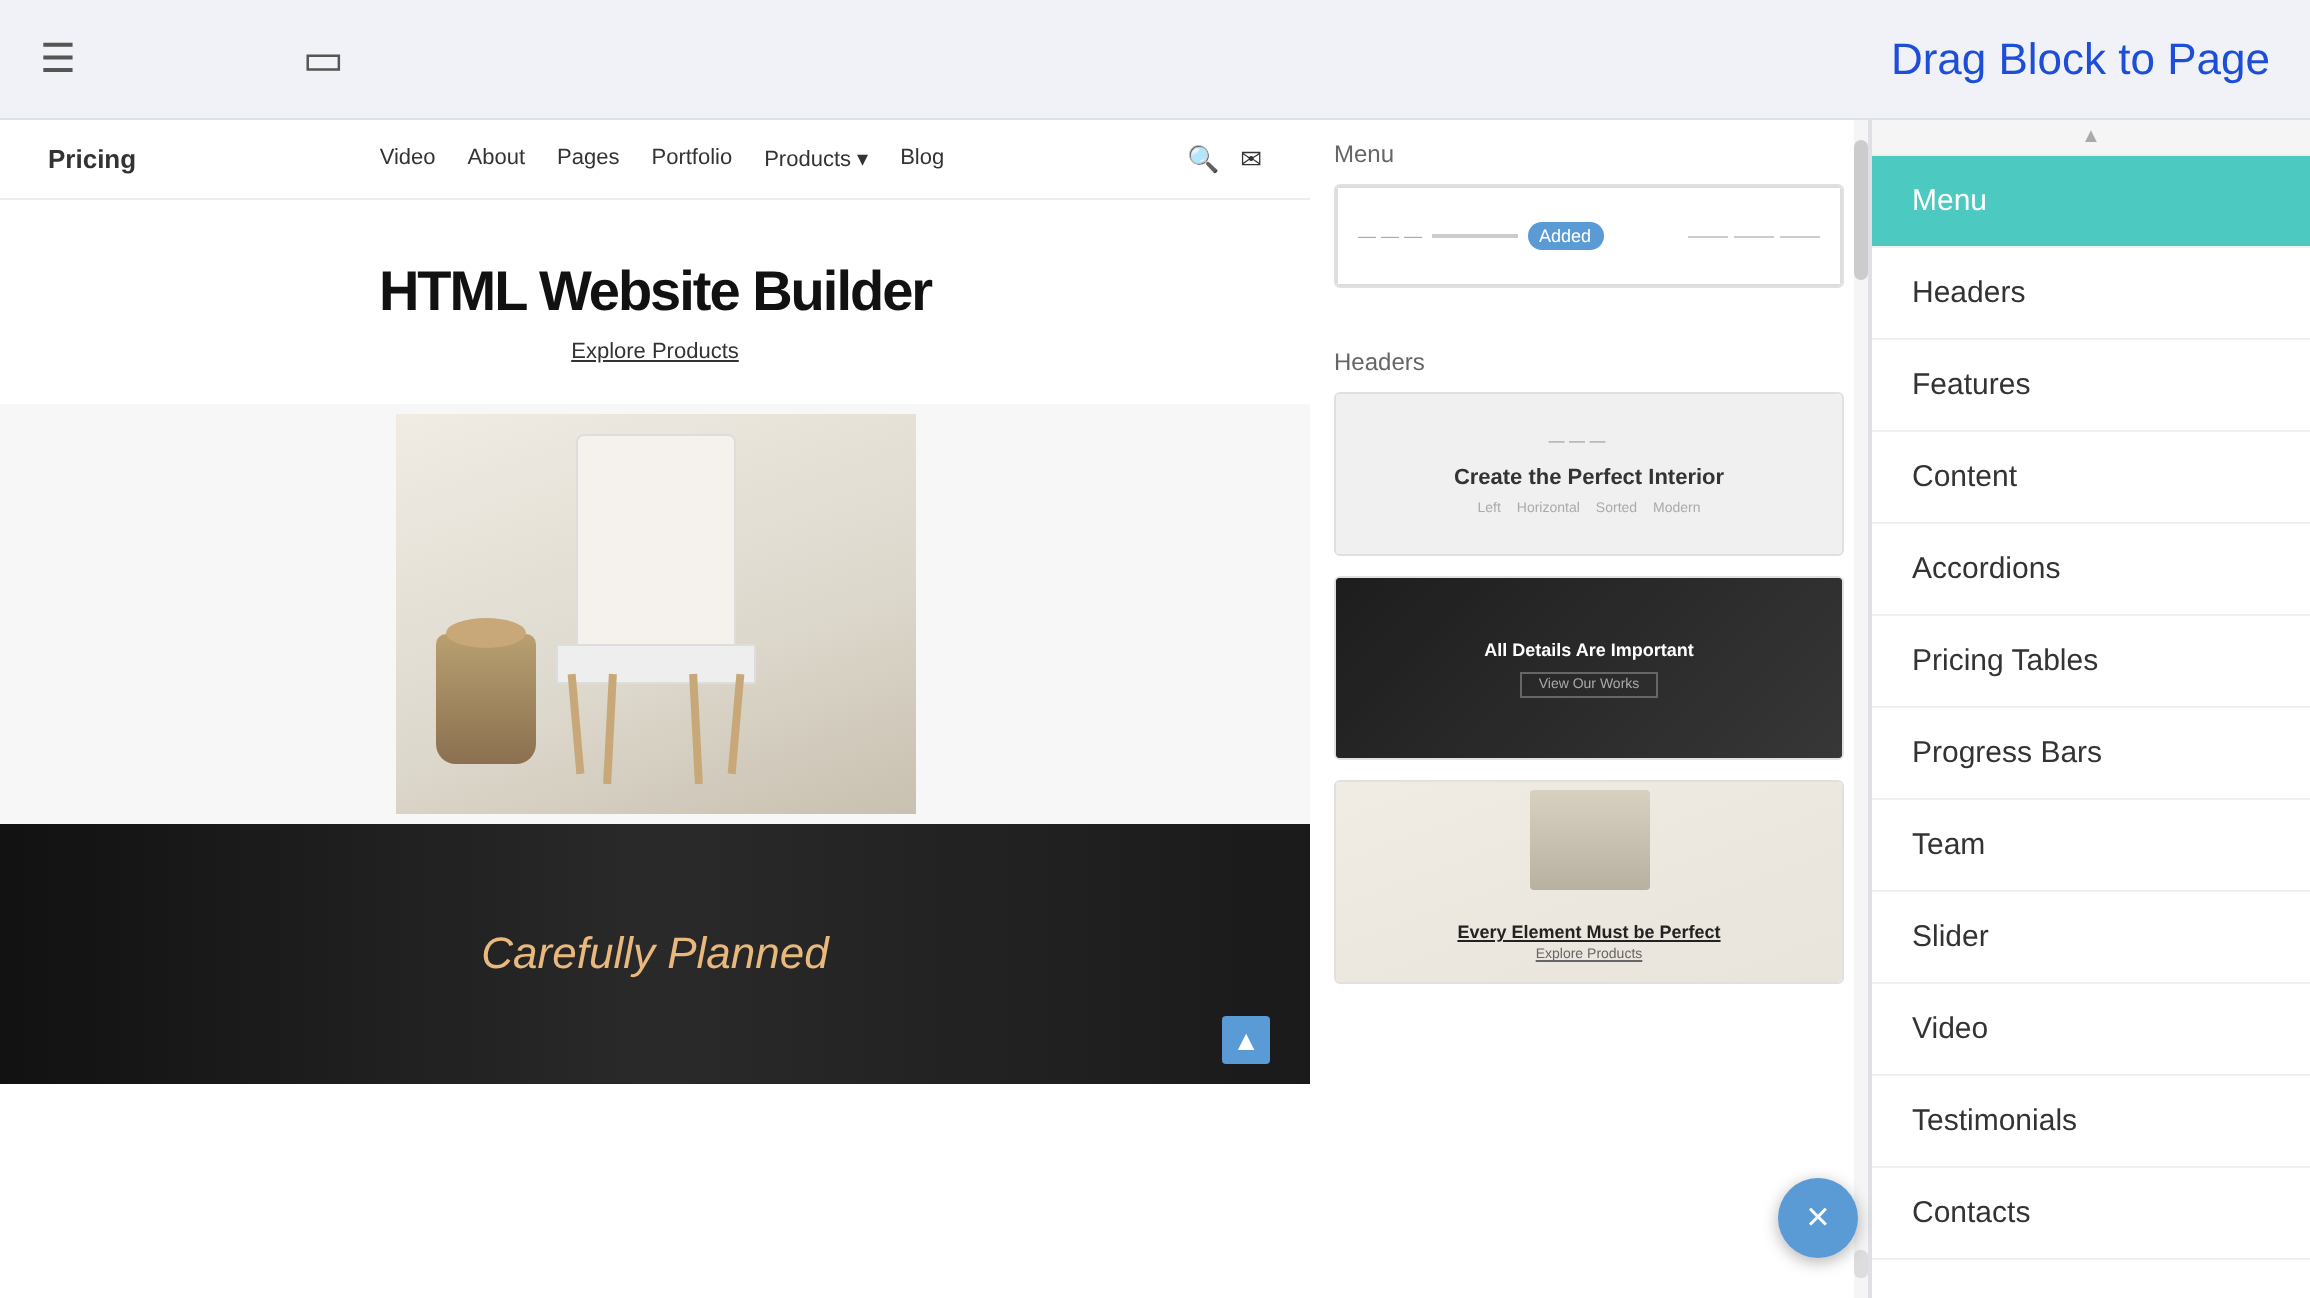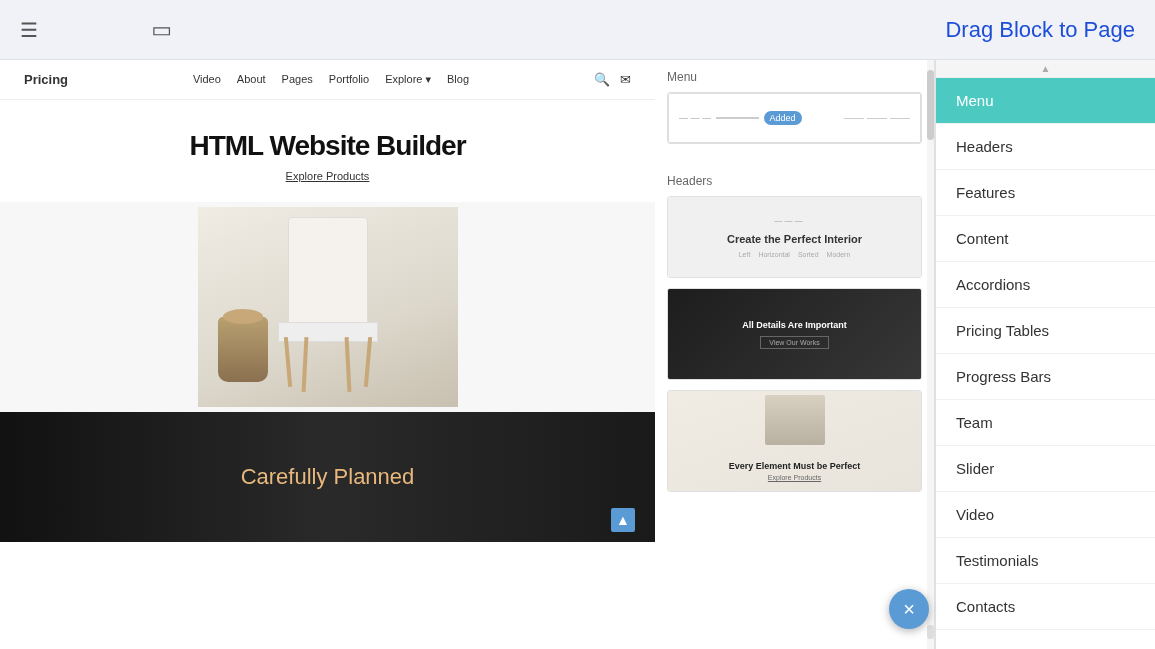--- a/index.html
+++ b/index.html
@@ -137,20 +137,21 @@
       background: #1a1a1a;
       display: flex;
       align-items: center;
       justify-content: center;
       position: relative;
       overflow: hidden;
     }
     .dark-section-text {
       color: #e8b87d;
       font-size: 22px;
+      font-style: italic;
       font-weight: 300;
       z-index: 2;
     }
     .scroll-arrow {
       position: absolute;
       right: 20px;
       bottom: 10px;
       width: 24px;
       height: 24px;
       background: #5b9bd5;
@@ -324,21 +325,21 @@
   <div class="preview-panel">
     <div class="website-preview">
 
       <div class="mobi-nav">
         <span class="mobi-logo">Pricing</span>
         <div class="mobi-links">
           <span>Video</span>
           <span>About</span>
           <span>Pages</span>
           <span>Portfolio</span>
-          <span>Explore ▾</span>
+          <span>Products ▾</span>
           <span>Blog</span>
         </div>
         <div class="mobi-icons">
           <span>🔍</span>
           <span>✉</span>
         </div>
       </div>
 
       <div class="hero-section">
         <div class="hero-title">HTML Website Builder</div>
@@ -416,21 +417,21 @@
             <div style="position:relative;z-index:1;color:#fff;font-size:9px;font-weight:bold;text-align:center;">All Details Are Important</div>
             <div style="position:relative;z-index:1;border:1px solid #666;color:#aaa;font-size:7px;padding:2px 8px;">View Our Works</div>
           </div>
         </div>
       </div>
 
       <div class="block-thumbnail">
         <div style="height:100px;background:linear-gradient(160deg,#f0ece4 0%,#e8e4dc 100%);display:flex;flex-direction:column;align-items:center;justify-content:flex-end;padding-bottom:10px;position:relative;">
 
           <div style="position:absolute;top:4px;left:50%;transform:translateX(-50%);width:60px;height:50px;background:linear-gradient(180deg,#d8d0c0 0%,#b8b0a0 100%);border-radius:2px;"></div>
-          <div style="font-size:9px;font-weight:bold;color:#222;text-align:center;">Every Element Must be Perfect</div>
+          <div style="font-size:9px;font-weight:bold;color:#222;text-align:center;text-decoration:underline;">Every Element Must be Perfect</div>
           <div style="font-size:7px;color:#666;text-decoration:underline;margin-top:3px;">Explore Products</div>
         </div>
       </div>
 
     </div>
 
     <div style="position:absolute;right:0;top:0;width:7px;height:100%;background:#f5f5f5;">
       <div style="width:7px;height:70px;background:#ccc;border-radius:4px;margin-top:10px;"></div>
       <div style="position:absolute;bottom:10px;left:0;width:7px;height:14px;background:#ddd;border-radius:3px;"></div>
     </div>

